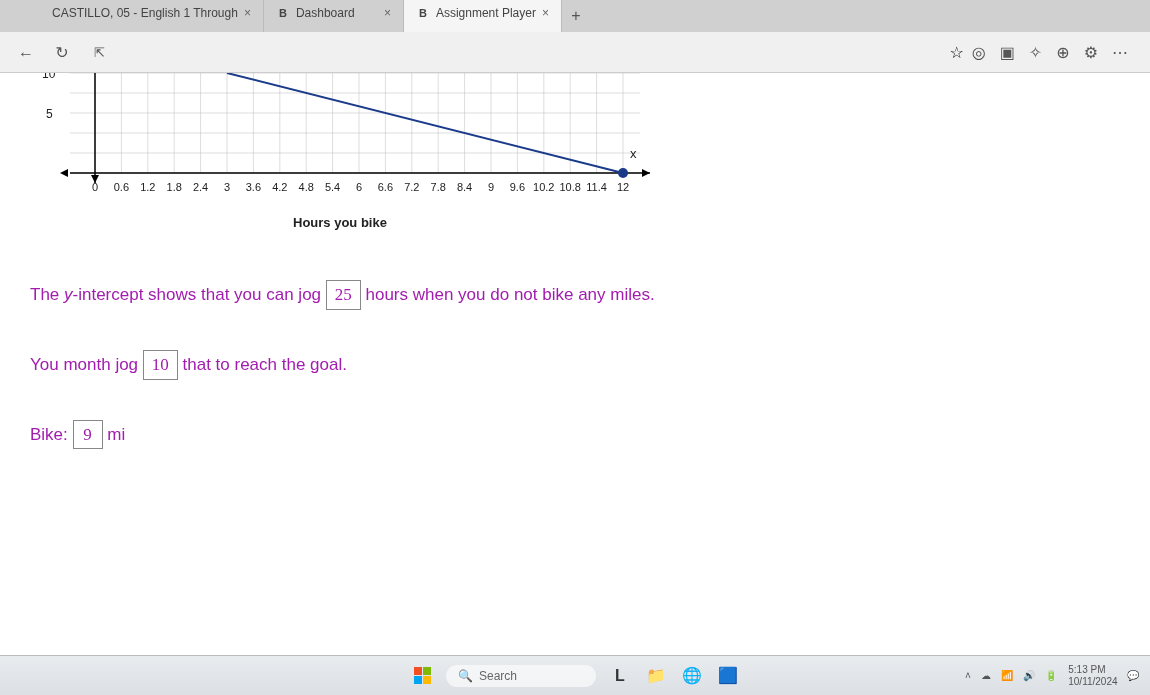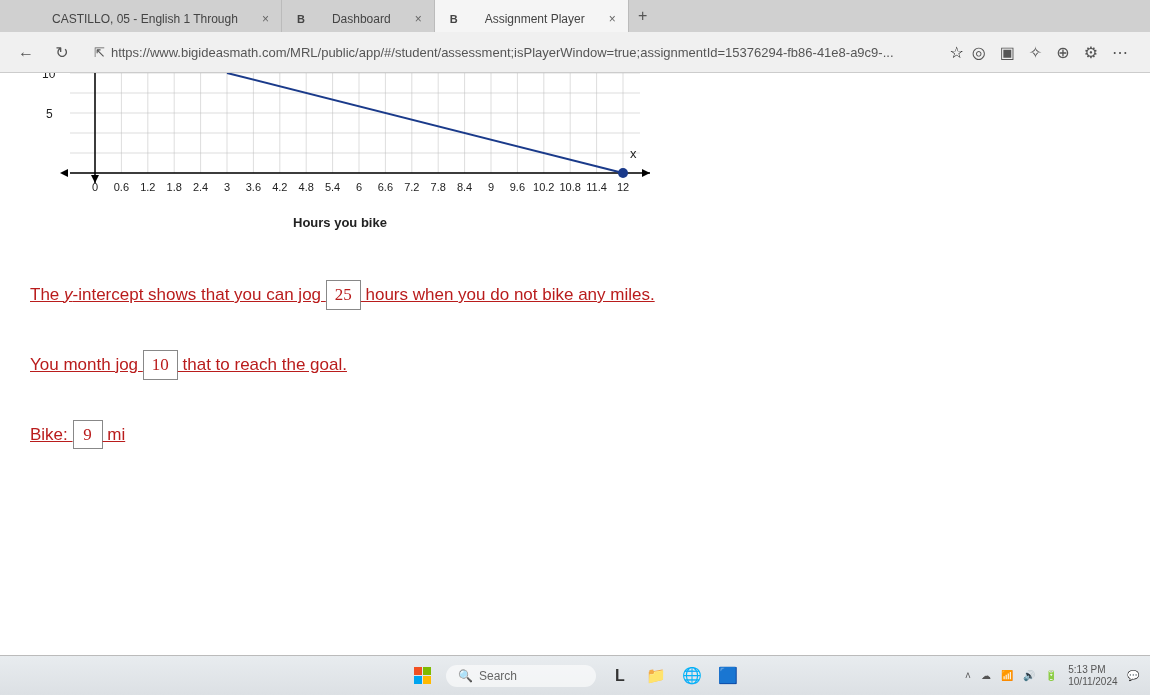--- a/index.html
+++ b/index.html
@@ -17,27 +17,27 @@
 }
 .tab-bar {
   display: flex;
   align-items: center;
   height: 32px;
   background: #d0d0d0;
   padding-left: 40px;
 }
 .tab {
   display: flex;
-  align-items: flex-end;
+  align-items: flex-start;
   padding: 6px 12px;
   font-size: 12px;
   color: #444;
   border-right: 1px solid #bbb;
   height: 100%;
-  gap: 24px;
+  gap: 6px;
   min-width: 140px;
 }
 .tab.active {
   background: #f5f5f5;
 }
 .tab-close {
   margin-left: auto;
   cursor: pointer;
   color: #666;
 }
@@ -97,23 +97,22 @@
   text-align: center;
   font-weight: bold;
   font-size: 13px;
   color: #222;
   margin-top: 2px;
   width: 620px;
 }
 .question-body {
   margin-top: 50px;
   font-size: 17px;
-  color: #b91c1c;
+  color: #a21caf;
   line-height: 1.4;
-  text-decoration: underline;
 }
 .question-body p { margin-bottom: 40px; }
 .answer-box {
   display: inline-block;
   border: 1px solid #888;
   padding: 2px 8px;
   font-family: 'Times New Roman', serif;
   font-size: 17px;
   min-width: 30px;
   text-align: center;
@@ -199,21 +198,20 @@
       <span>Assignment Player</span>
       <span class="tab-close">×</span>
     </div>
     <div class="nav-btn">+</div>
   </div>
   <div class="address-bar">
     <div class="nav-btn">←</div>
     <div class="nav-btn">↻</div>
     <div class="url-field">
       <span>⇱</span>
-      <span>https://www.bigideasmath.com/MRL/public/app/#/student/assessment;isPlayerWindow=true;assignmentId=15376294-fb86-41e8-a9c9-...</span>
     </div>
     <span>☆</span>
     <div class="toolbar-icons">
       <span>◎</span>
       <span>▣</span>
       <span>✧</span>
       <span>⊕</span>
       <span>⚙</span>
       <span>⋯</span>
     </div>

